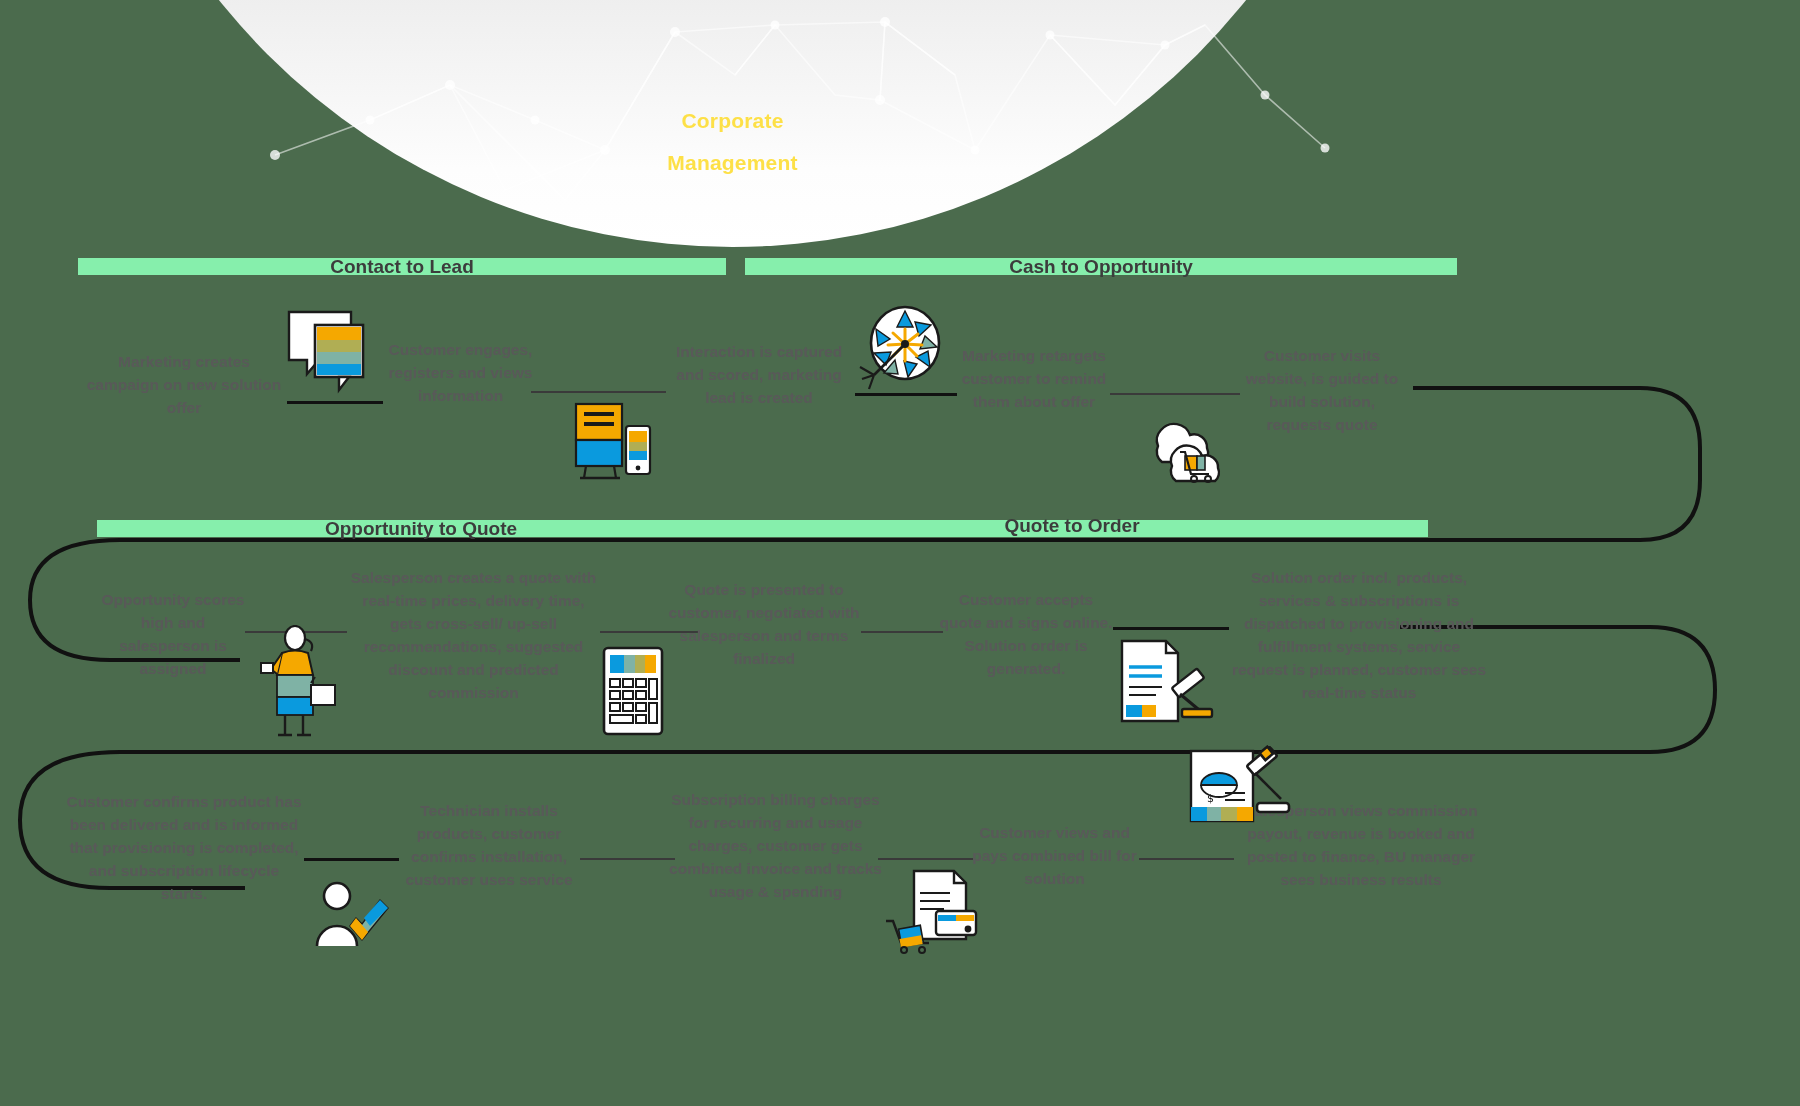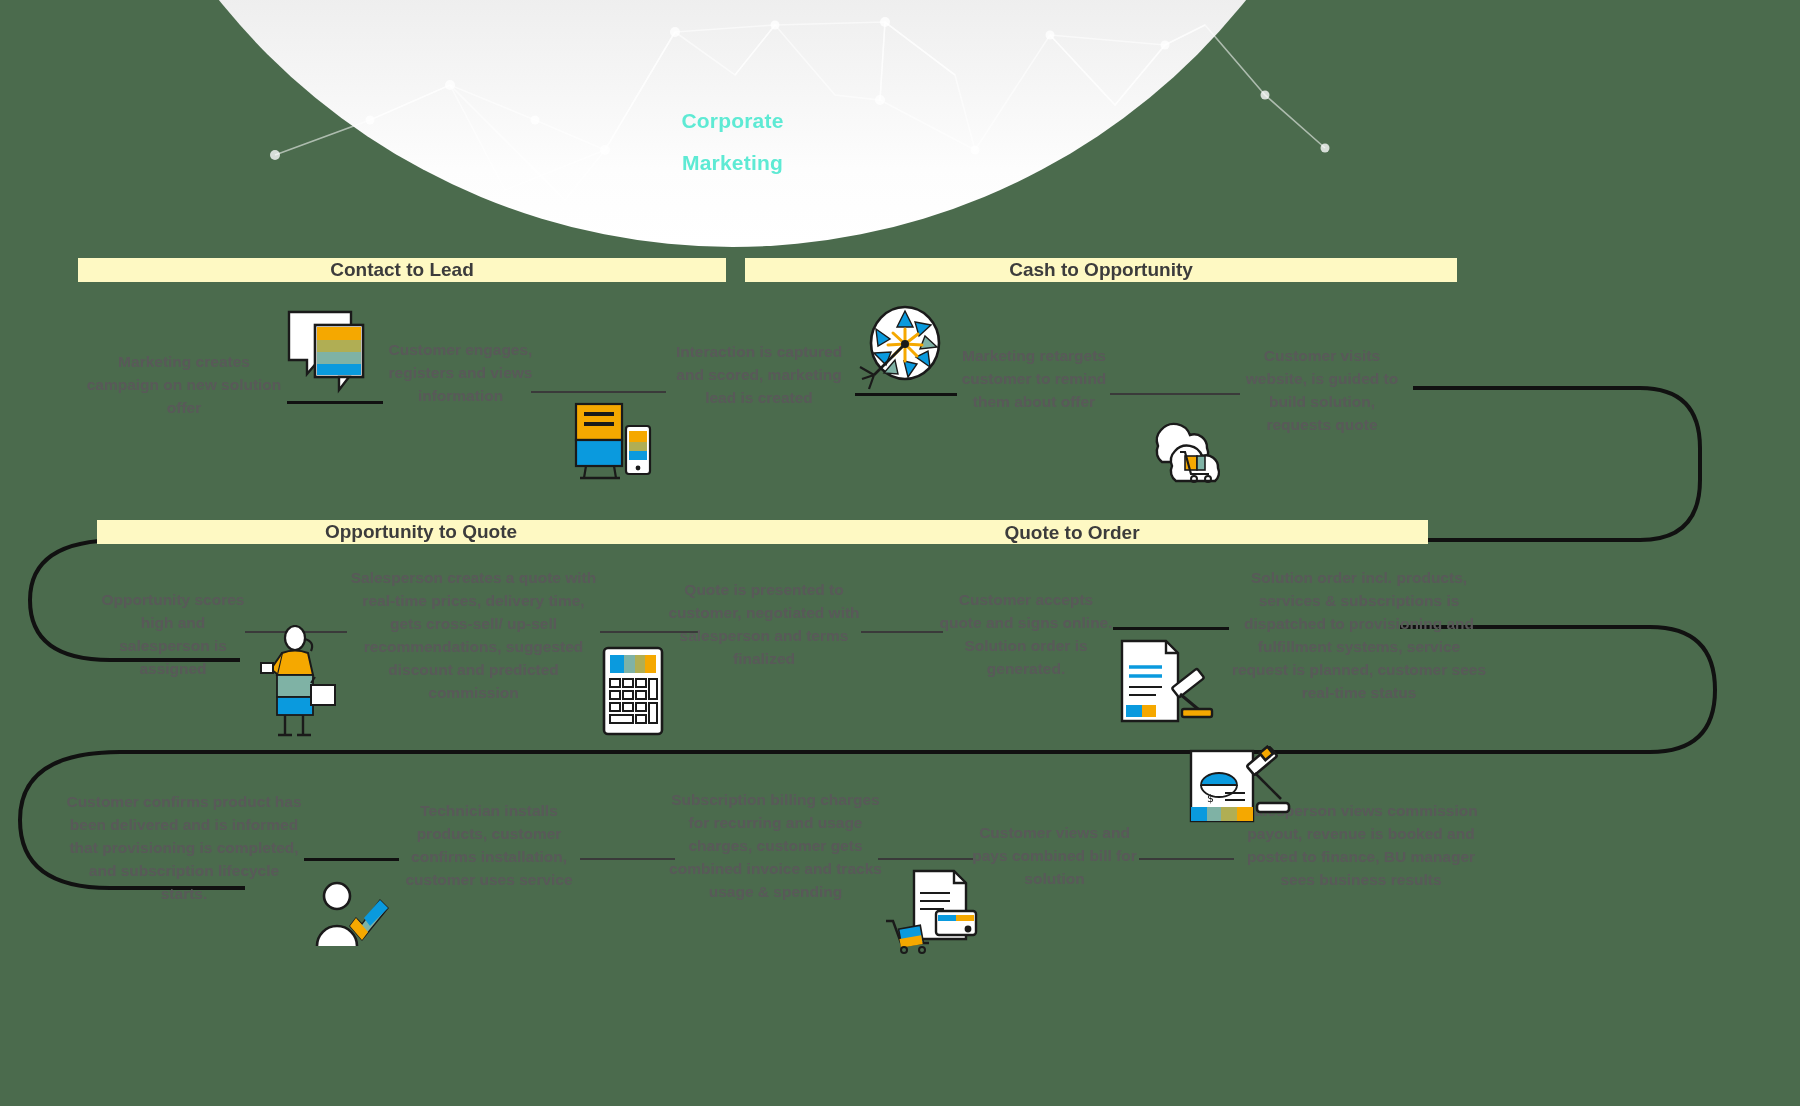--- a/index.html
+++ b/index.html
@@ -18,28 +18,28 @@
     overflow:hidden;
   }
   .dome{
     position:absolute;left:0;top:-1068px;width:1315px;height:1315px;
     border-radius:50%;
     background:linear-gradient(to bottom,#3c3c3c 0%,#4a4a4a 8%,#6e6e6e 26%,#a5a5a5 46%,#d2d2d2 64%,#ededed 80%,#fdfdfd 94%,#ffffff 100%);
   }
   .dome-net{position:absolute;left:0;top:0;width:1315px;height:247px;}
   .dome-title{
     position:absolute;left:0;top:100px;width:1315px;
-    text-align:center;color:#5eead4;font-weight:bold;font-size:21px;line-height:42px;
+    text-align:center;color:#fde047;font-weight:bold;font-size:21px;line-height:42px;
     z-index:4;
   }
   .dome-title div{letter-spacing:.2px;}
 
   
   .band{
-    position:absolute;height:24px;background:#fef9c3;
+    position:absolute;height:17px;background:#86efac;
     color:#3c3c3c;font-weight:bold;font-size:19px;
     display:flex;align-items:center;justify-content:center;
     z-index:5;
   }
   .band-ctl{left:78px;top:258px;width:648px;}
   .band-lto{left:745px;top:258px;width:712px;}
   .band-otq{left:85px;top:520px;width:648px;margin-left:12px;}
   .band-qto{left:716px;top:520px;width:712px;align-items:flex-end;}
   .band-otc{left:85px;top:747px;width:1375px;}
 
@@ -89,21 +89,21 @@
         <circle cx="810" cy="22" r="5"></circle>
           <circle cx="900" cy="150" r="4.5"></circle>
         <circle cx="975" cy="35" r="4.5"></circle>
           <circle cx="1090" cy="45" r="4.5"></circle>
         <circle cx="1190" cy="95" r="4.5"></circle>
           <circle cx="1250" cy="148" r="4.5"></circle>
       </g>
     </svg>
     <div class="dome-title">
       <div>Corporate</div>
-      <div>Marketing</div>
+      <div>Management</div>
     </div>
   </div>
 
   <svg class="snake" viewBox="0 0 1800 1106">
     <g fill="none" stroke="#111111" stroke-width="4">
 
       <path d="M 1413 388 L 1640 388 Q 1700 388 1700 448 L 1700 480 Q 1700 540 1640 540 L 120 540 Q 30 540 30 600 Q 30 660 110 660 L 240 660"></path>
 
       <path d="M 1400 627 L 1650 627 Q 1715 627 1715 690 Q 1715 752 1650 752 L 120 752 Q 20 752 20 820 Q 20 888 110 888 L 245 888"></path>
     </g>

